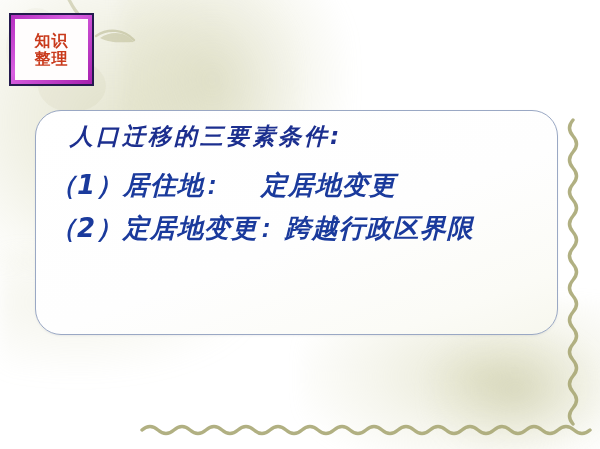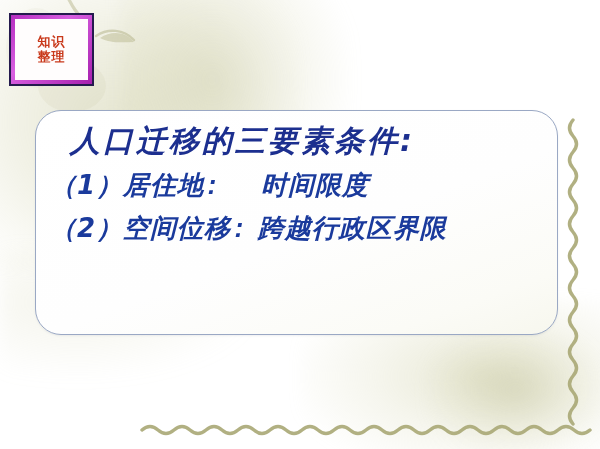--- a/index.html
+++ b/index.html
@@ -112,21 +112,21 @@
     box-sizing: border-box;
     background: #fffdfd;
     display: flex;
     flex-direction: column;
     align-items: center;
     justify-content: center;
     line-height: 1.08;
   }
   .badge-line {
     font-family: "DejaVu Sans", sans-serif;
-    font-size: 13px;
+    font-size: 16px;
     font-weight: 700;
     color: #c93a1c;
     letter-spacing: 1px;
     white-space: nowrap;
   }
 
   
   #content-box {
     position: absolute;
     left: 35px;
@@ -148,21 +148,21 @@
     font-family: "DejaVu Sans", sans-serif;
     color: #1a3a9c;
     font-weight: 700;
     font-style: italic;
     white-space: pre;
   }
   #heading {
     position: absolute;
     left: 34px;
     top: 10px;
-    font-size: 30px;
+    font-size: 23px;
     letter-spacing: 3px;
     color: #1c2f8f;
   }
   .item-row {
     position: absolute;
     font-size: 26px;
     letter-spacing: 1px;
   }
   #item-1 { left: 14px; top: 57px; }
   #item-2 { left: 14px; top: 100px; }
@@ -192,23 +192,23 @@
   <div id="badge">
     <div id="badge-inner">
       <div class="badge-line">知识</div>
       <div class="badge-line">整理</div>
     </div>
   </div>
 
   <div id="content-box">
     <div id="heading" class="cn-text">人口迁移的三要素条件:</div>
 
-    <div id="item-1" class="item-row cn-text"><span>（1）</span><span class="item-label">居住地:</span><span>    </span><span class="item-value">时间限度</span></div>
-
-    <div id="item-2" class="item-row cn-text"><span>（2）</span><span class="item-label">空间位移:</span><span> </span><span class="item-value">跨越行政区界限</span></div>
+    <div id="item-1" class="item-row cn-text"><span>（1）</span><span class="item-label">居住地:</span><span>    </span><span class="item-value">定居地变更</span></div>
+
+    <div id="item-2" class="item-row cn-text"><span>（2）</span><span class="item-label">定居地变更:</span><span> </span><span class="item-value">跨越行政区界限</span></div>
 
   </div>
 
   <svg class="squiggle-h" viewBox="0 0 460 32" preserveAspectRatio="none">
     <path d="M2,16 q8,-7 16,0 t16,0 t16,0 t16,0 t16,0 t16,0 t16,0 t16,0 t16,0 t16,0 t16,0 t16,0 t16,0 t16,0 t16,0 t16,0 t16,0 t16,0 t16,0 t16,0 t16,0 t16,0 t16,0 t16,0 t16,0 t16,0 t16,0 t16,0" stroke="#aaa977" stroke-width="3.4" fill="none" stroke-linecap="round" opacity="0.92"></path>
   </svg>
 
   <svg class="squiggle-v" viewBox="0 0 32 318" preserveAspectRatio="none">
     <path d="M16,2 q-7,8 0,16 t0,16 t0,16 t0,16 t0,16 t0,16 t0,16 t0,16 t0,16 t0,16 t0,16 t0,16 t0,16 t0,16 t0,16 t0,16 t0,16 t0,16 t0,16" stroke="#aaa977" stroke-width="3.4" fill="none" stroke-linecap="round" opacity="0.92"></path>
   </svg>

